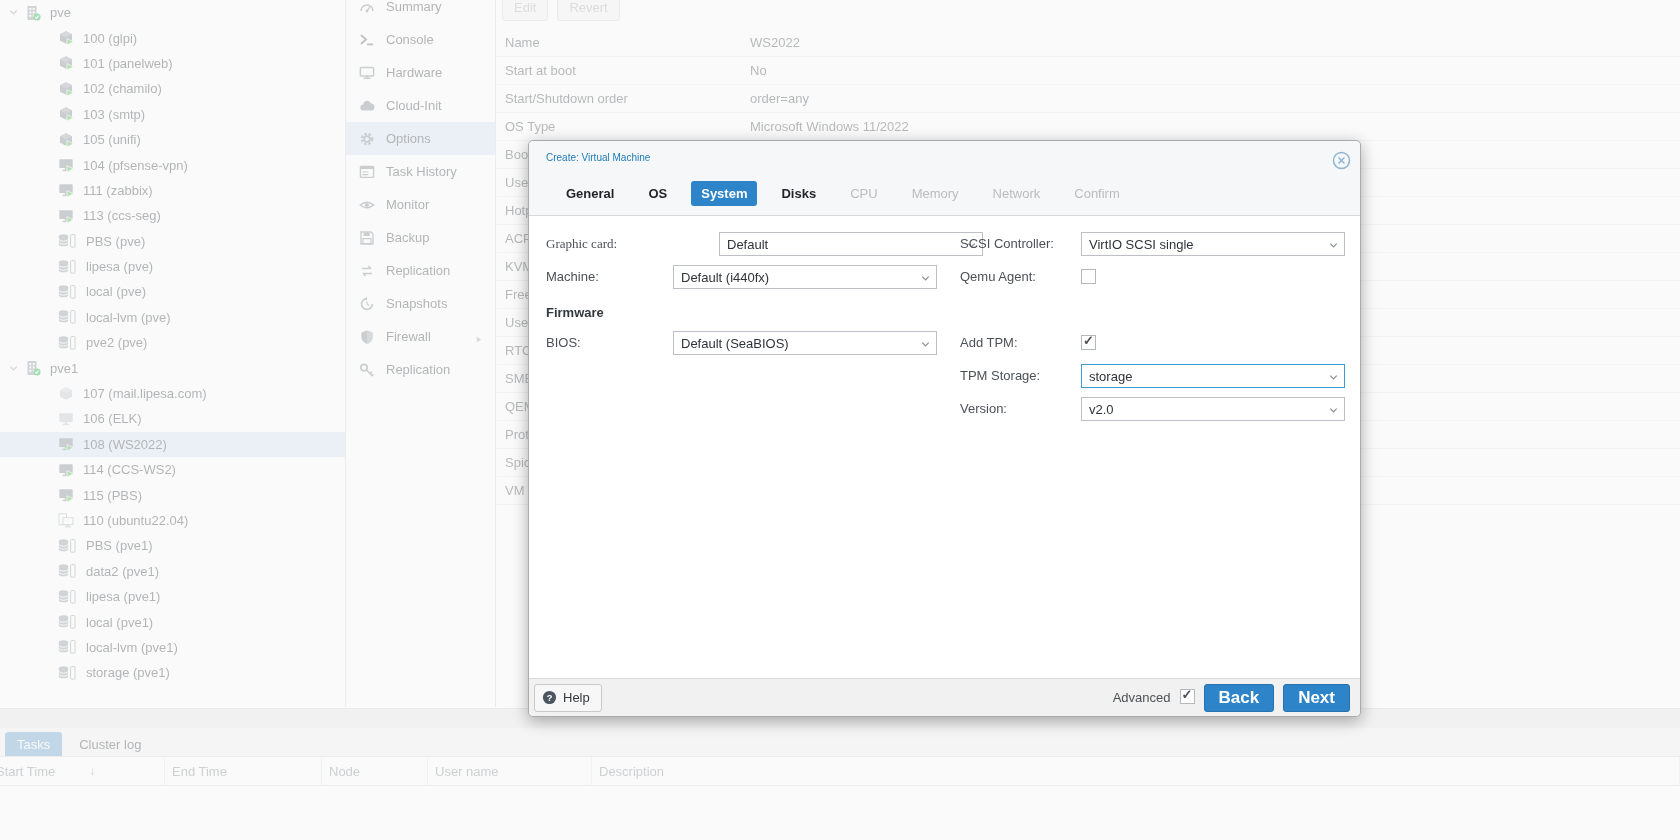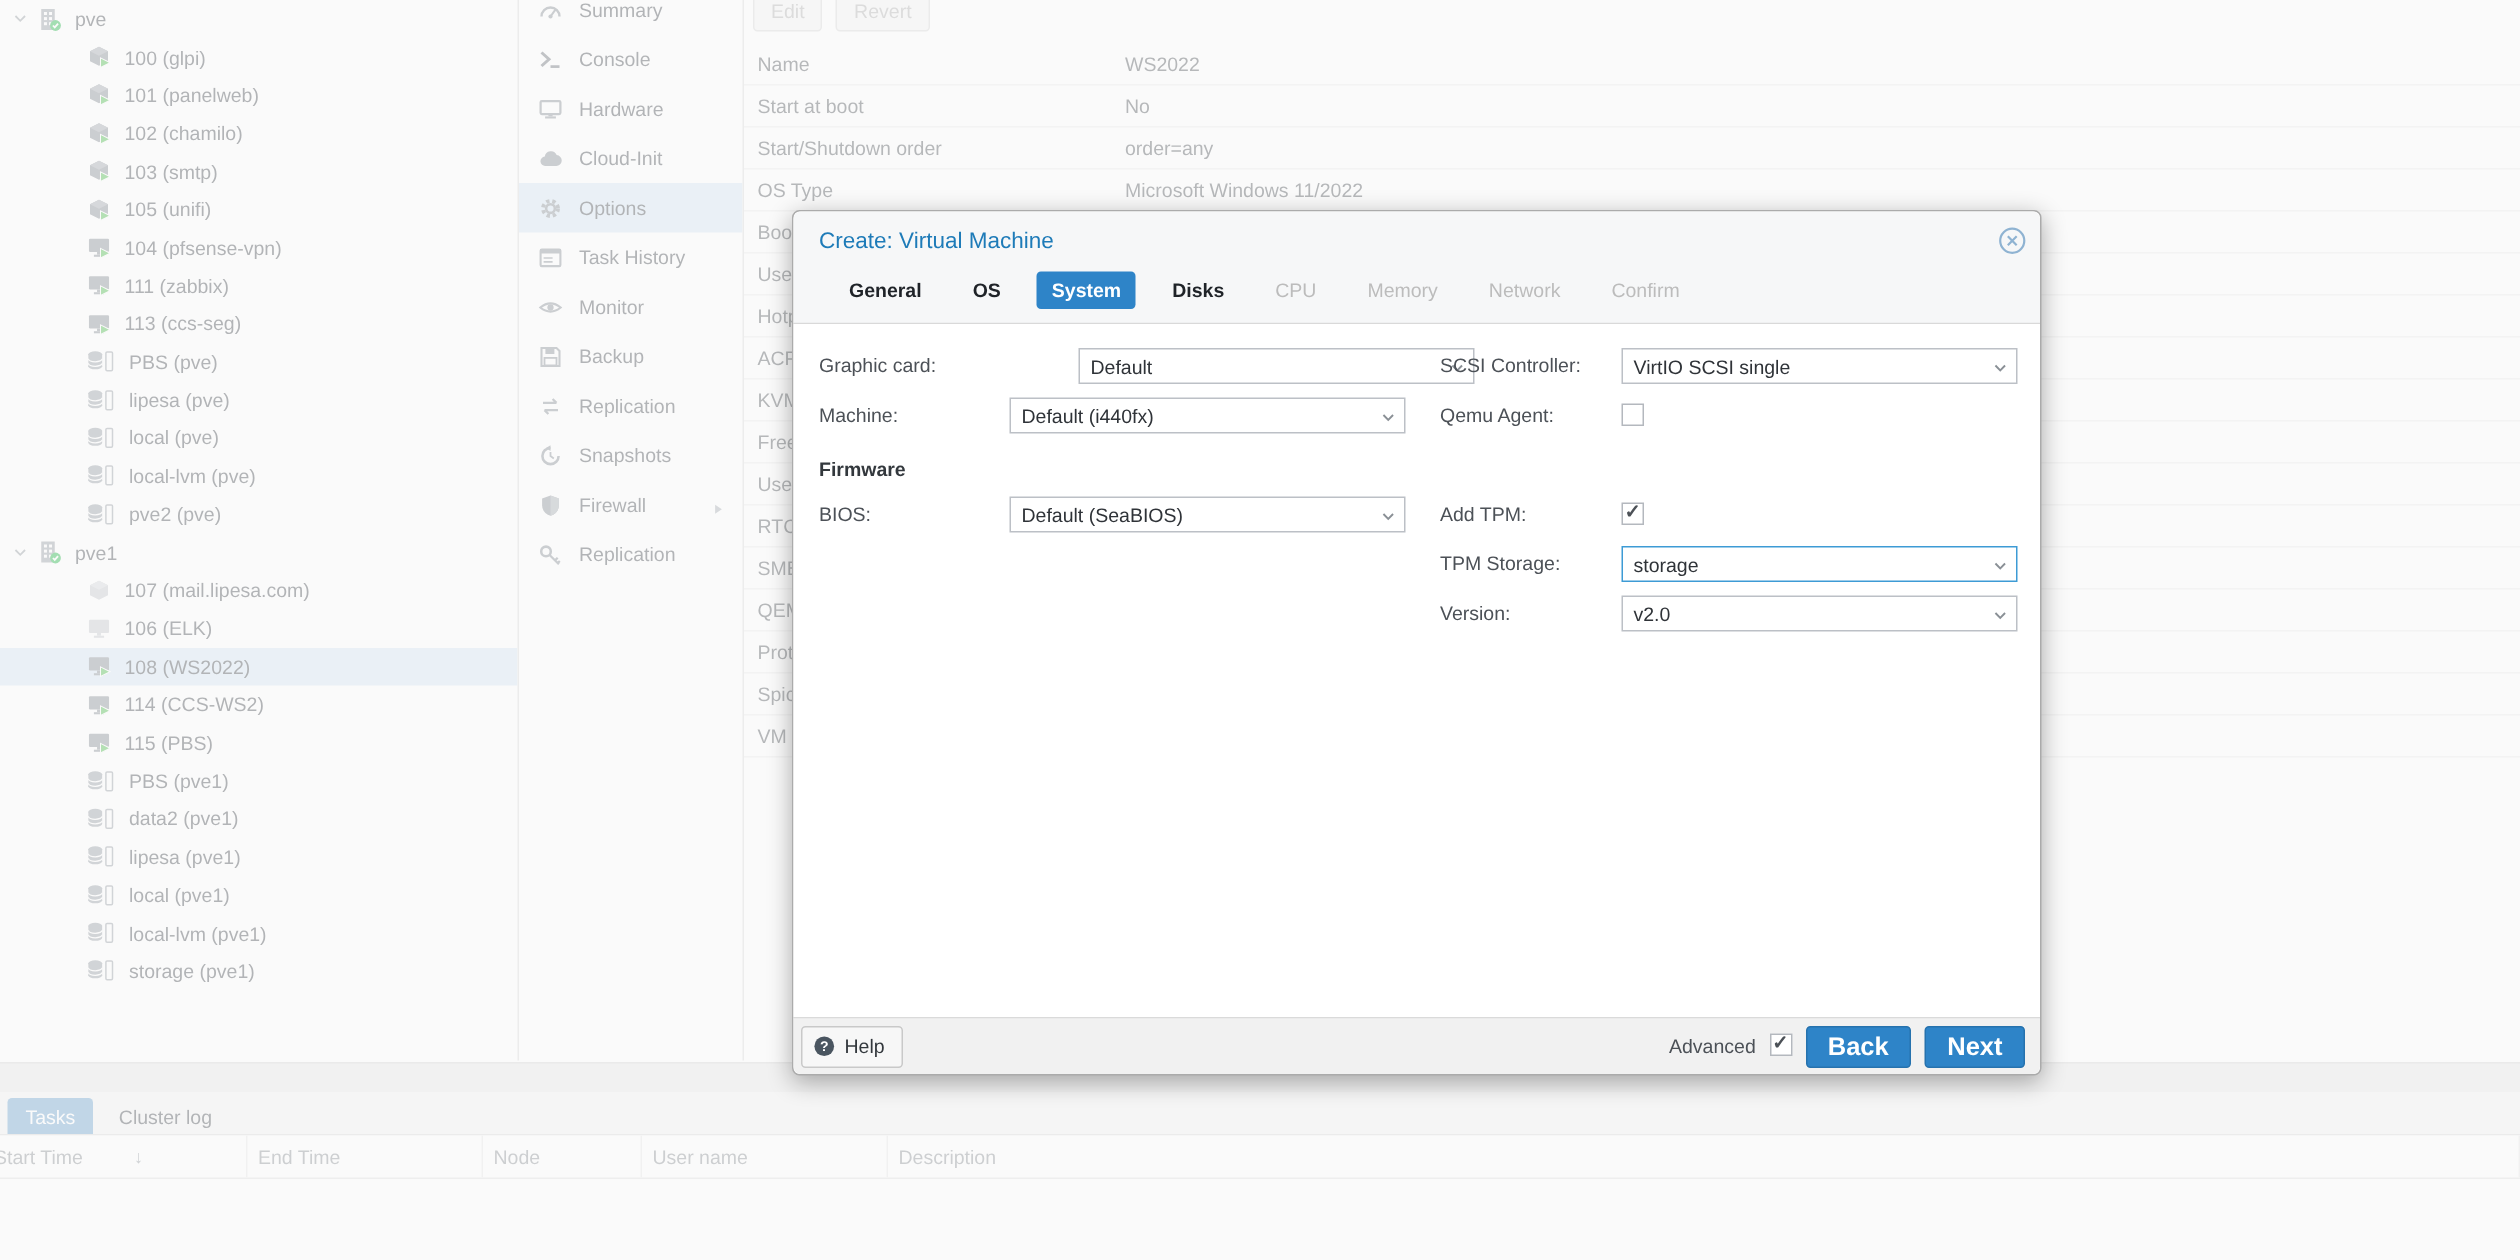--- a/index.html
+++ b/index.html
@@ -49,21 +49,21 @@
   .sort-ind { margin-left:6px; color:#9aa0a6; font-size:12px; }
 
   
   .dim { position:absolute; inset:0; background:rgba(247,247,247,0.60); z-index:5; }
 
   
   .modal { position:absolute; left:528px; top:140px; width:833px; height:577px; background:#fff;
            border:1px solid #ababab; border-radius:5px; box-shadow:0 4px 16px rgba(0,0,0,0.32); z-index:10; box-sizing:border-box; }
   .modal-head { position:absolute; top:0; left:0; right:0; height:74px; background:#f6f7f8;
                 border-bottom:1px solid #d9d9d9; border-radius:5px 5px 0 0; }
-  .modal-title { position:absolute; left:17px; top:11px; font-size:15px; color:#1e7bb8; }
+  .modal-title { position:absolute; left:17px; top:11px; font-size:10px; color:#1e7bb8; }
   .modal-close { position:absolute; right:9px; top:10px; width:19px; height:19px; cursor:pointer; }
   .tabs { position:absolute; left:27px; top:40px; display:flex; gap:14px; align-items:center; }
   .tab { font-size:13px; font-weight:700; color:#1f2328; padding:5px 10px; border-radius:3px; }
   .tab.active { background:#2e84c8; color:#fff; }
   .tab.disabled { color:#bcbcbc; font-weight:400; }
 
   .modal-body { position:absolute; top:75px; left:0; right:0; bottom:38px; background:#fff; }
   .f-label { position:absolute; height:24px; line-height:24px; color:#4c5157; }
   .f-section { position:absolute; height:24px; line-height:24px; color:#33383d; font-weight:700; }
   .combo { position:absolute; height:24px; width:264px; border:1px solid #bcc0c6; background:#fff;
@@ -320,20 +320,31 @@
         <div class="tree-row lvl1">
           <span class="ticon">
             <svg viewBox="0 0 16 16" width="16" height="16">
               <rect x="1.3" y="2.2" width="13.4" height="8.8" rx="0.8" fill="#8b9198"></rect>
               <rect x="6.7" y="11" width="2.6" height="1.8" fill="#8b9198"></rect>
               <rect x="4.6" y="12.8" width="6.8" height="1.4" fill="#8b9198"></rect>
               <path d="M9 8.6 L15.4 11.8 L9 15 Z" fill="#52bd51" stroke="#fff" stroke-width="0.7"></path>
             </svg>
           </span>
           <span>115 (PBS)</span>
+        </div>
+        <div class="tree-row lvl1">
+          <span class="ticon">
+            <svg viewBox="0 0 16 16" width="16" height="16">
+              <rect x="1" y="0.8" width="7.5" height="11" fill="#fff" stroke="#b6bac0"></rect>
+              <rect x="5" y="4.6" width="10" height="7" fill="#fff" stroke="#b6bac0"></rect>
+              <rect x="8.8" y="11.6" width="2.4" height="1.6" fill="#b6bac0"></rect>
+              <rect x="7" y="13.2" width="6" height="1.2" fill="#b6bac0"></rect>
+            </svg>
+          </span>
+          <span>110 (ubuntu22.04)</span>
         </div>
         <div class="tree-row lvl1">
           <span class="ticon wide">
             <svg viewBox="0 0 20 16" width="20" height="16">
               <rect x="0.9" y="3.2" width="9.2" height="8" fill="#9aa0a7"></rect>
               <ellipse cx="5.5" cy="3.2" rx="4.6" ry="2" fill="#9aa0a7"></ellipse>
               <ellipse cx="5.5" cy="11.2" rx="4.6" ry="2" fill="#9aa0a7"></ellipse>
               <path d="M0.9 6.2 a4.6 2 0 0 0 9.2 0 M0.9 9.2 a4.6 2 0 0 0 9.2 0" stroke="#fff" stroke-width="0.9" fill="none"></path>
               <rect x="12.6" y="1.6" width="4.4" height="12.6" rx="0.8" fill="#fff" stroke="#9aa0a7"></rect>
             </svg>
@@ -627,21 +638,21 @@
           <span class="tab">Disks</span>
           <span class="tab disabled">CPU</span>
           <span class="tab disabled">Memory</span>
           <span class="tab disabled">Network</span>
           <span class="tab disabled">Confirm</span>
         </div>
     </div>
 
     <div class="modal-body">
 
-      <div class="f-label" style="left:17px; top:16px;">Graphic card:</div>
+      <div class="f-label" style="left:17px; top:16px;font-family:Liberation Serif, serif;">Graphic card:</div>
       <div class="combo" style="left:144px; top:16px;margin-left:46px;">
         <span>Default</span>
         <span class="chev"><svg viewBox="0 0 12 12" width="11" height="11">
               <path d="M2.5 4 L6 7.5 L9.5 4" fill="none" stroke="#8a9096" stroke-width="1.4"></path>
             </svg></span>
       </div>
 
       <div class="f-label" style="left:17px; top:49px;">Machine:</div>
       <div class="combo" style="left:144px; top:49px;">
         <span>Default (i440fx)</span>

